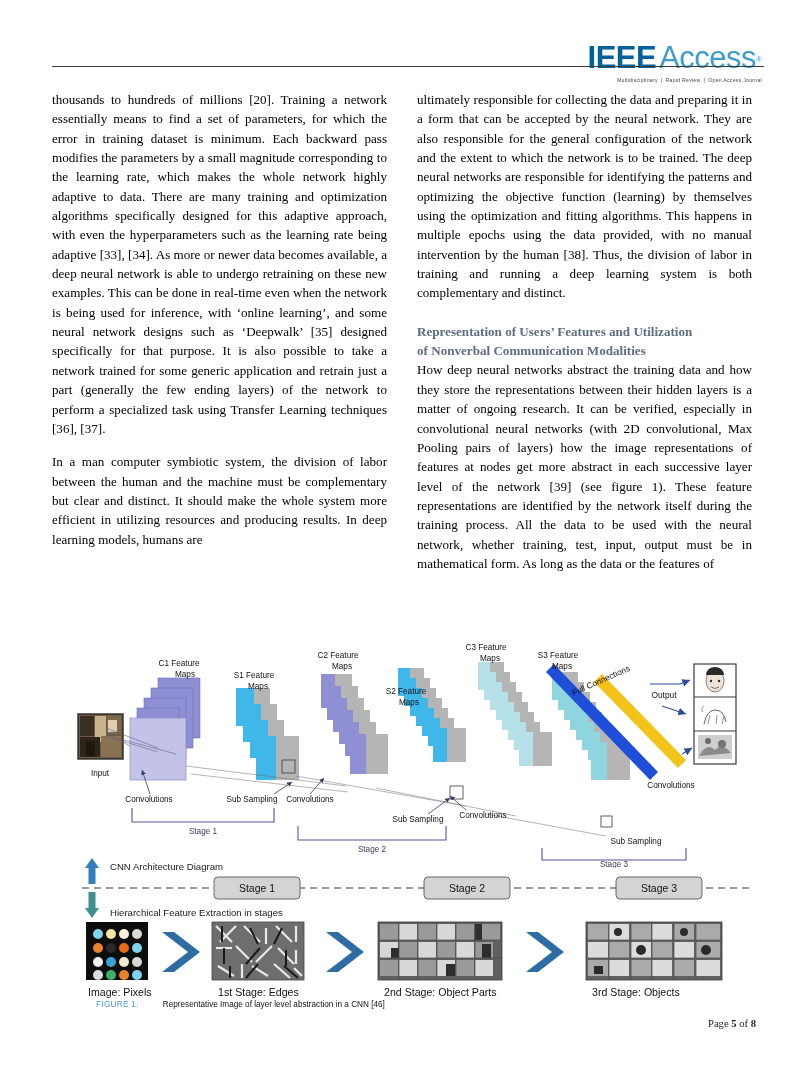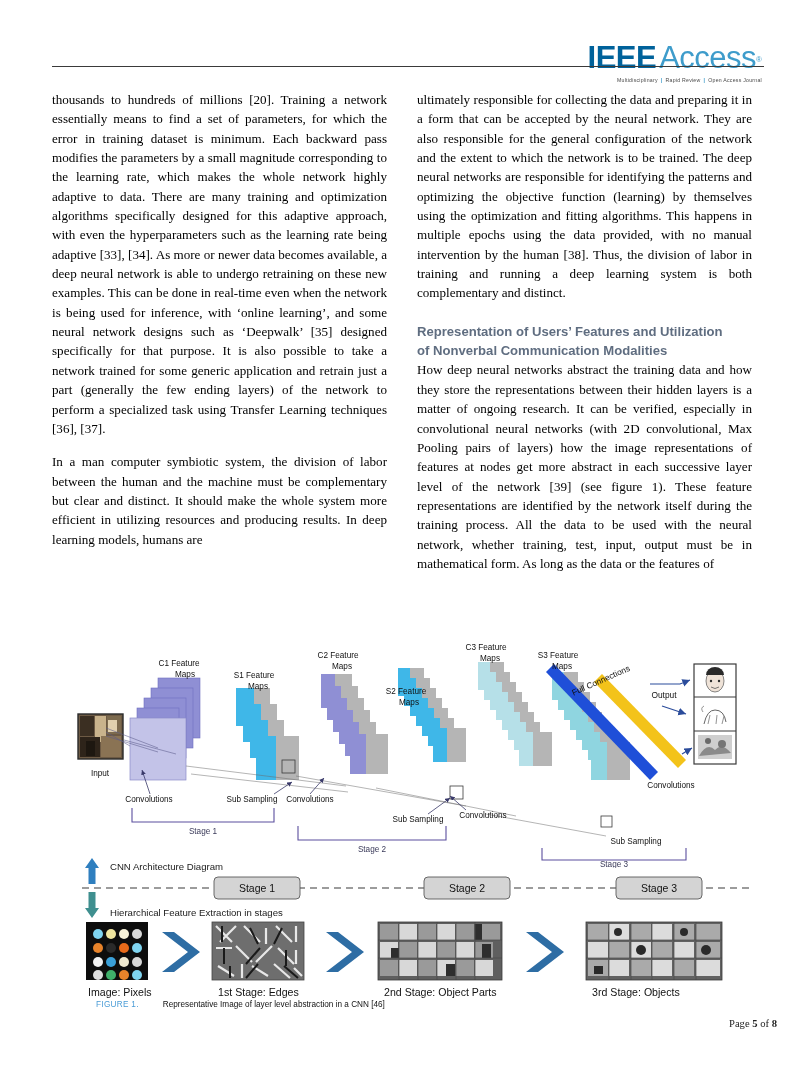--- a/index.html
+++ b/index.html
@@ -90,21 +90,21 @@
     font-family: "Liberation Serif", serif;
     font-size: 13.1px;
     line-height: 19.35px;
     color: #000000;
     text-align: justify;
     text-justify: inter-word;
     hyphens: none;
   }
   .sec-head {
     margin: 0;
-    font-family: Liberation Sans, sans-serif;
+    font-family: Liberation Serif, serif;
     font-size: 13.1px;
     font-weight: bold;
     color: #5f6d80;
     line-height: 19.35px;
     text-align: left;
   }
   .gap-para { height: 19px; }
   .gap-head { height: 14px; }
 
   
@@ -149,21 +149,21 @@
     letter-spacing: 0.3px;
   }
   .fig-caption .captxt {
     color: #111111;
     font-weight: normal;
     margin-left: 24px;
   }
 
   .page-footer {
     position: absolute;
-    right: 23px;
+    right: 44px;
     top: 1018px;
     font-family: "Liberation Serif", serif;
     font-size: 10.6px;
     color: #222222;
     white-space: nowrap;
   }
   .page-footer b { font-weight: bold; }
 </style>
 </head>
 <body>

